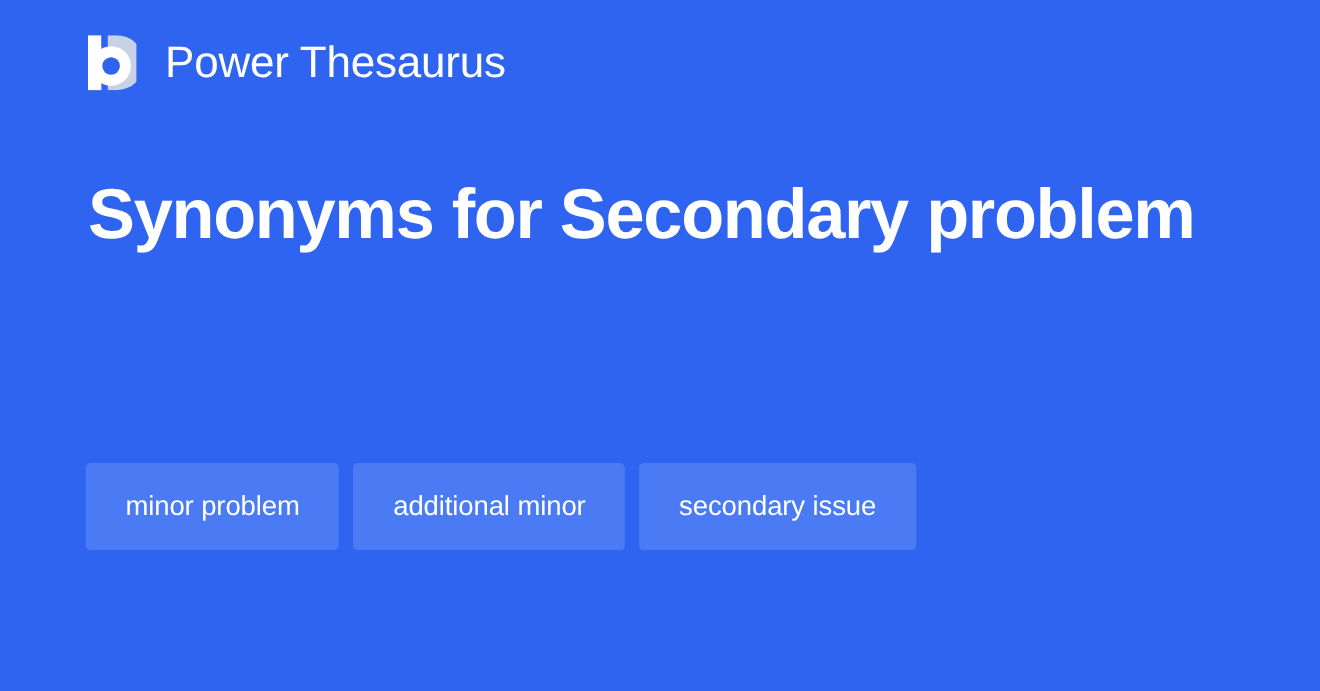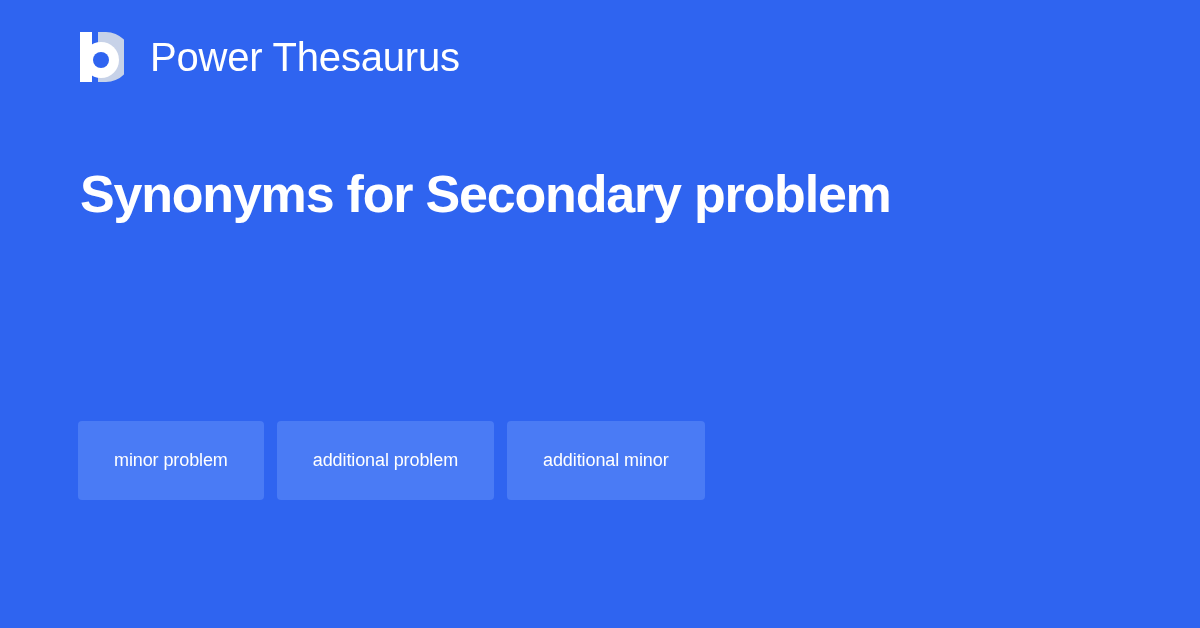--- a/index.html
+++ b/index.html
@@ -52,21 +52,21 @@
     white-space: nowrap;
   }
 
   
   .headline {
     position: absolute;
     left: 80px;
     top: 138px;
     width: 1010px;
     color: #ffffff;
-    font-size: 52px;
+    font-size: 64px;
     font-weight: 700;
     line-height: 112px;
     letter-spacing: -1.2px;
     margin: 0;
   }
 
   
   .chips {
     position: absolute;
     left: 78px;
@@ -80,21 +80,21 @@
   .chip {
     height: 79px;
     box-sizing: border-box;
     display: flex;
     align-items: center;
     justify-content: center;
     padding: 0 36px;
     background: var(--chip, #4a7bf5);
     border-radius: 4px;
     color: #ffffff;
-    font-size: 18px;
+    font-size: 25px;
     font-weight: 400;
     letter-spacing: -0.1px;
     white-space: nowrap;
     cursor: pointer;
   }
 </style>
 </head>
 <body>
 
 <div class="page" style="--bg: #2f64f0; --chip: #4a7bf5;">
@@ -112,17 +112,17 @@
         <rect x="0" y="10" width="12" height="40" fill="#ffffff"></rect>
       </svg>
     </span>
     <span class="brand-name">Power Thesaurus</span>
   </div>
 
   <h1 class="headline">Synonyms for Secondary problem</h1>
 
   <div class="chips">
     <div class="chip">minor problem</div>
-    <div class="chip">additional problem</div>
     <div class="chip">additional minor</div>
+    <div class="chip">secondary issue</div>
   </div>
 
 </div>
 
 </body></html>

